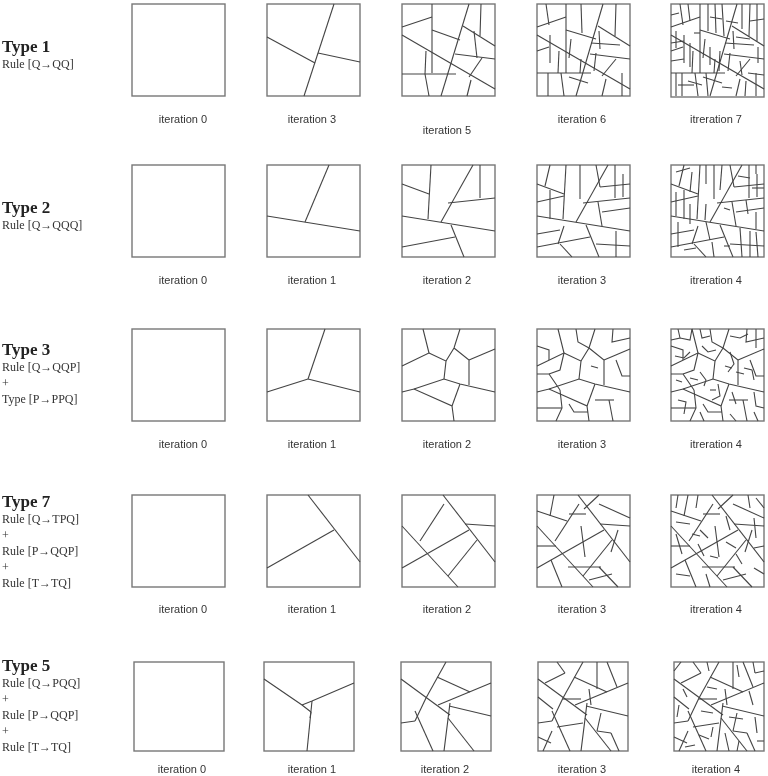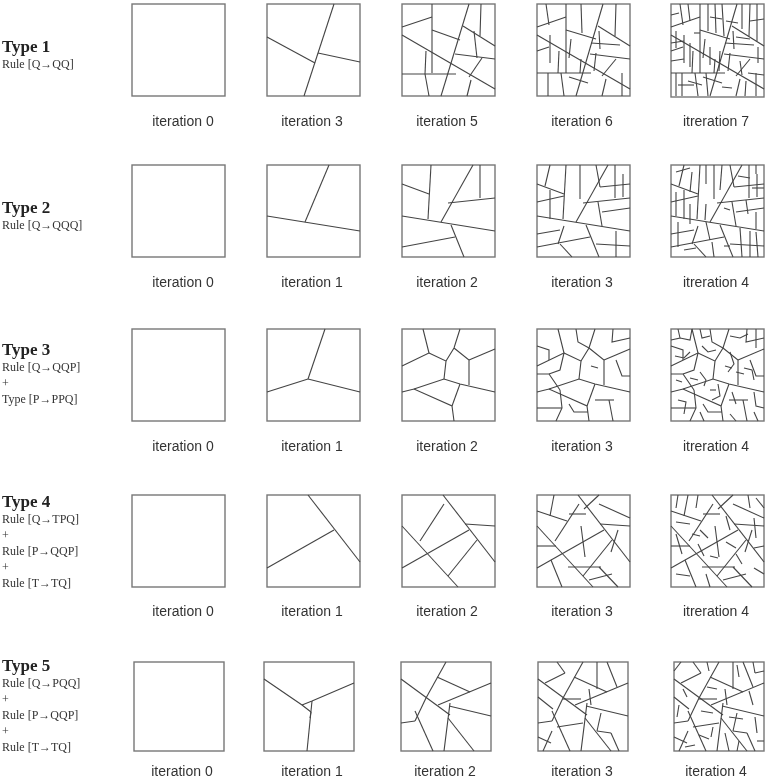--- a/index.html
+++ b/index.html
@@ -2,21 +2,21 @@
 <html><head>
 <meta charset="utf-8">
 <style>
   html, body { margin:0; padding:0; background:#ffffff; }
   body { width:768px; height:776px; position:relative; overflow:hidden; font-family:"Liberation Sans", sans-serif; }
   .type-block { position:absolute; left:2px; font-family:"Liberation Serif", serif; color:#222; }
   .type-title { font-weight:bold; font-size:17px; line-height:18px; }
   .rule-line { font-size:12px; line-height:16px; color:#333; }
   .cell { position:absolute; width:96px; }
   .cell svg { display:block; }
-  .cell-label { position:absolute; font-size:14px; color:#333; text-align:center; width:120px; }
+  .cell-label { position:absolute; font-size:11px; color:#333; text-align:center; width:120px; }
   svg line, svg polyline { stroke:#444; stroke-width:1.1; fill:none; }
   svg rect { stroke:#777; stroke-width:1.4; fill:#fff; }
 </style>
 </head>
 <body>
 
 <div class="type-block" style="top:38px;">
   <div class="type-title">Type 1</div>
   <div class="rule-line">Rule [Q→QQ]</div>
 </div>
@@ -50,21 +50,21 @@
     <line x1="31" y1="27" x2="59" y2="37"></line>
       <line x1="62" y1="23" x2="94" y2="43"></line>
       <line x1="80" y1="1" x2="79" y2="33"></line>
     <line x1="73" y1="28" x2="76" y2="55"></line>
       <line x1="54" y1="51" x2="94" y2="56"></line>
       <line x1="25" y1="48" x2="24" y2="71"></line>
     <line x1="81" y1="55" x2="68" y2="74"></line>
       <line x1="70" y1="77" x2="66" y2="93"></line>
   </svg>
 </div>
-<div class="cell-label" style="left:387px;top:113px;">iteration 5</div>
+<div class="cell-label" style="left:387px;top:124px;">iteration 5</div>
 
 <div class="cell" style="left:536px;top:3px;">
   <svg width="96" height="96" viewBox="0 0 96 96">
       <rect x="1" y="1" width="93" height="92"></rect>
     <line x1="1" y1="24" x2="30" y2="14"></line>
       <line x1="30" y1="1" x2="30" y2="70"></line>
       <line x1="67" y1="1" x2="40" y2="93"></line>
     <line x1="1" y1="32" x2="94" y2="86"></line>
       <line x1="1" y1="70" x2="55" y2="70"></line>
       <line x1="25" y1="70" x2="28" y2="93"></line>
@@ -371,21 +371,21 @@
     <polyline points="60,86 66,93"></polyline>
       <polyline points="84,84 88,93"></polyline>
       <polyline points="66,44 74,46"></polyline>
     <polyline points="40,62 46,62"></polyline>
       <polyline points="20,50 28,52"></polyline>
   </svg>
 </div>
 <div class="cell-label" style="left:656px;top:438px;">itreration 4</div>
 
 <div class="type-block" style="top:493px;">
-  <div class="type-title">Type 4</div>
+  <div class="type-title">Type 7</div>
   <div class="rule-line">Rule [Q→TPQ]</div>
   <div class="rule-line">+</div>
   <div class="rule-line">Rule [P→QQP]</div>
   <div class="rule-line">+</div>
   <div class="rule-line">Rule [T→TQ]</div>
 </div>
 
 <div class="cell" style="left:131px;top:494px;">
   <svg width="96" height="96" viewBox="0 0 96 96">
       <rect x="1" y="1" width="93" height="92"></rect>

